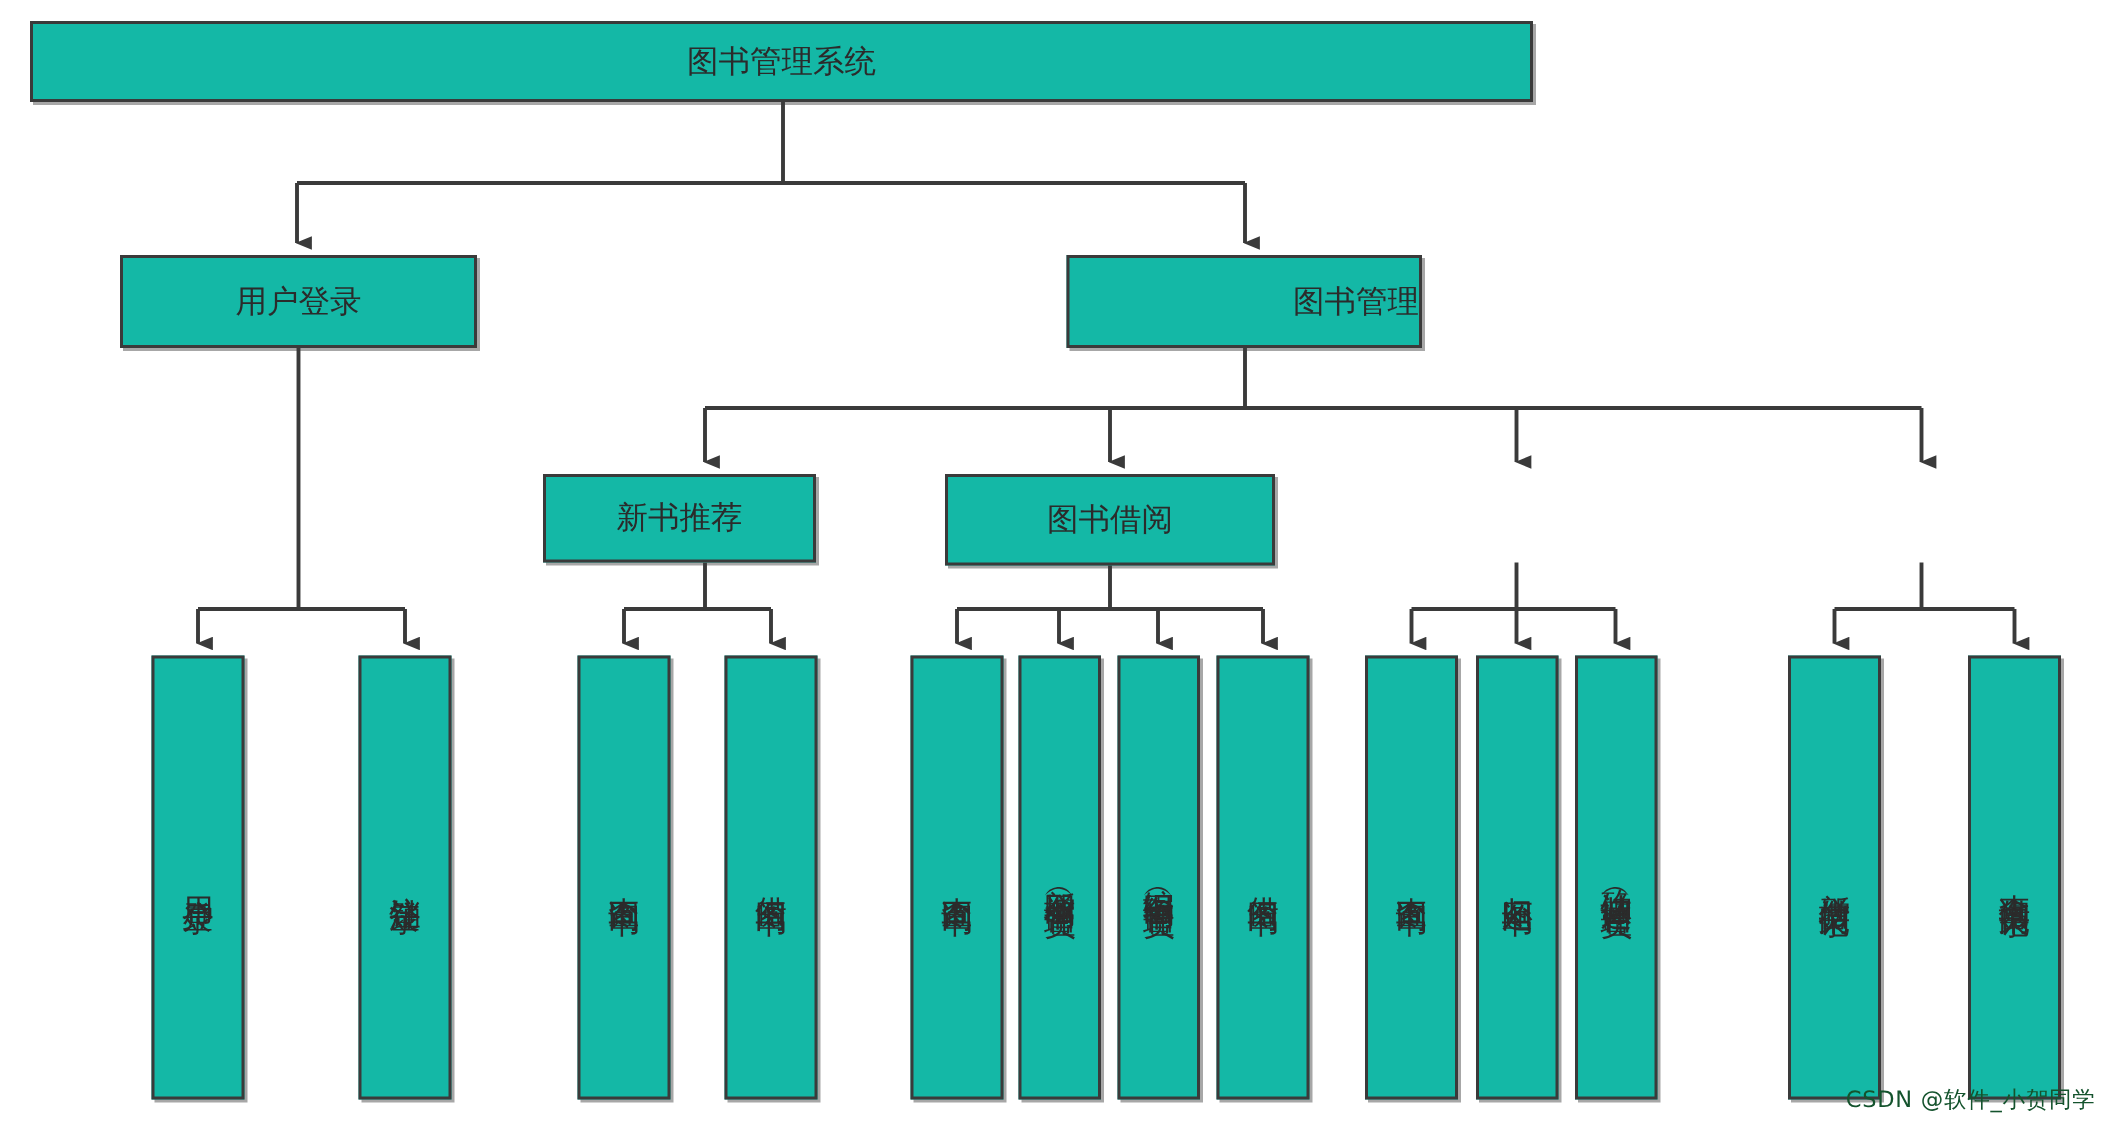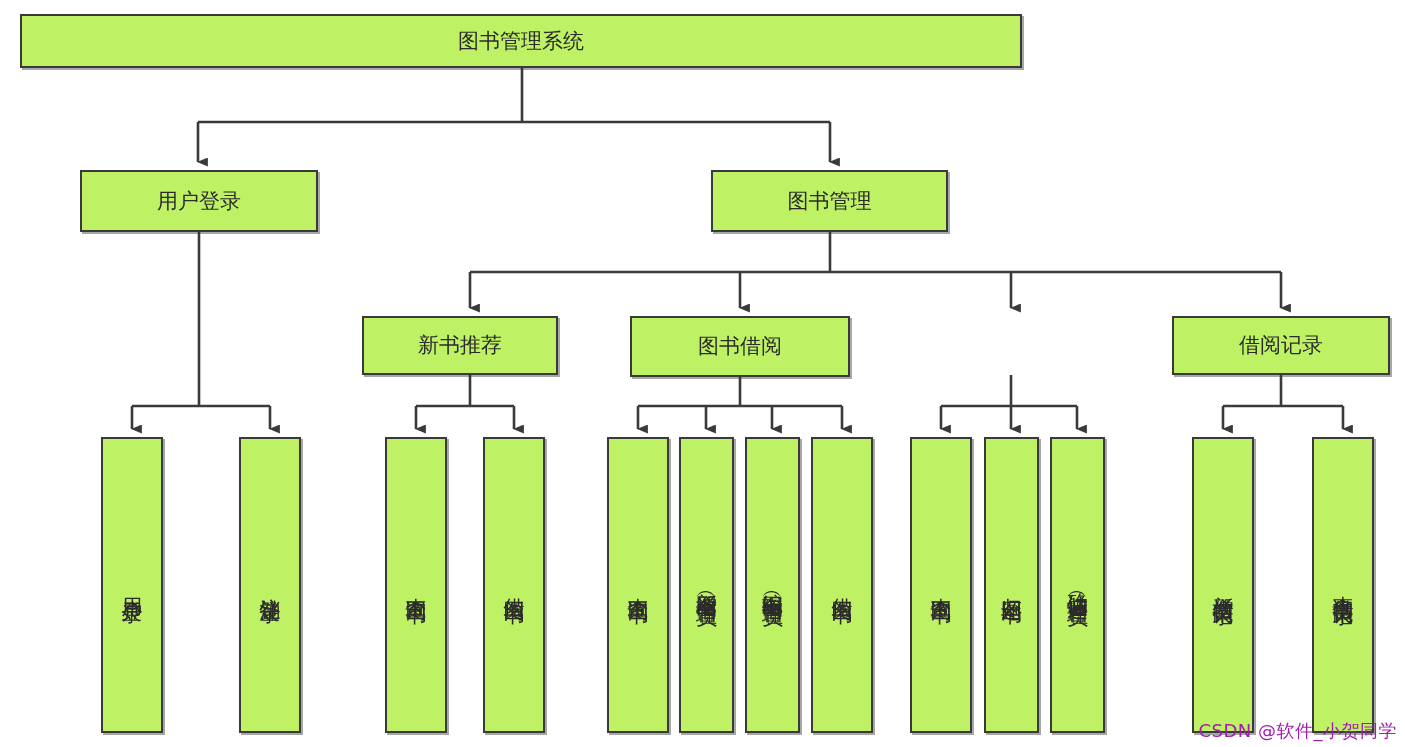--- a/index.html
+++ b/index.html
@@ -22,21 +22,21 @@
     left: 0;
     top: 0;
     width: 1405px;
     height: 747px;
     pointer-events: none;
   }
   .node {
     position: absolute;
     box-sizing: border-box;
     border: 2px solid #3a3a3a;
-    background: #bef264;
+    background: #14b8a6;
     box-shadow: 2px 2px 0 0 rgba(60,60,60,0.45);
     display: flex;
     align-items: center;
     justify-content: center;
     color: #2b2b2b;
     line-height: 1.05;
   }
   .node .lbl {
     display: block;
     text-align: center;
@@ -56,22 +56,22 @@
   }
   .vert .lbl {
     writing-mode: vertical-rl;
     text-orientation: upright;
     white-space: normal;
   }
   .watermark {
     position: absolute;
     right: 8px;
     bottom: 4px;
-    font-size: 18px;
-    color: #a21caf;
+    font-size: 15px;
+    color: #14532d;
     letter-spacing: 0.5px;
     white-space: nowrap;
     font-family: "DejaVu Sans", "Liberation Sans", sans-serif;
   }
 </style>
 </head>
 <body>
 
 <div id="canvas">
 
@@ -127,32 +127,29 @@
     </g>
   </svg>
 
   <div class="node horiz" style="left:20px; top:14px; width:1002px; height:54px;">
     <span class="lbl">图书管理系统</span>
   </div>
 
   <div class="node horiz" style="left:80px; top:170px; width:238px; height:62px;">
     <span class="lbl">用户登录</span>
   </div>
-  <div class="node horiz" style="left:711px; top:170px; width:237px; height:62px;">
+  <div class="node horiz" style="left:711px; top:170px; width:237px; height:62px;justify-content:flex-end;">
     <span class="lbl">图书管理</span>
   </div>
 
-  <div class="node horiz" style="left:362px; top:316px; width:196px; height:59px;">
+  <div class="node horiz" style="left:362px; top:316px; width:182px; height:59px;">
     <span class="lbl">新书推荐</span>
   </div>
   <div class="node horiz" style="left:630px; top:316px; width:220px; height:61px;">
     <span class="lbl">图书借阅</span>
-  </div>
-  <div class="node horiz" style="left:1172px; top:316px; width:218px; height:59px;">
-    <span class="lbl">借阅记录</span>
   </div>
 
   <div class="node vert" style="left:101px; top:437px; width:62px; height:296px;">
     <span class="lbl">用户登录</span>
   </div>
   <div class="node vert" style="left:239px; top:437px; width:62px; height:296px;">
     <span class="lbl">注销登录</span>
   </div>
   <div class="node vert" style="left:385px; top:437px; width:62px; height:296px;">
     <span class="lbl">查询图书</span>

